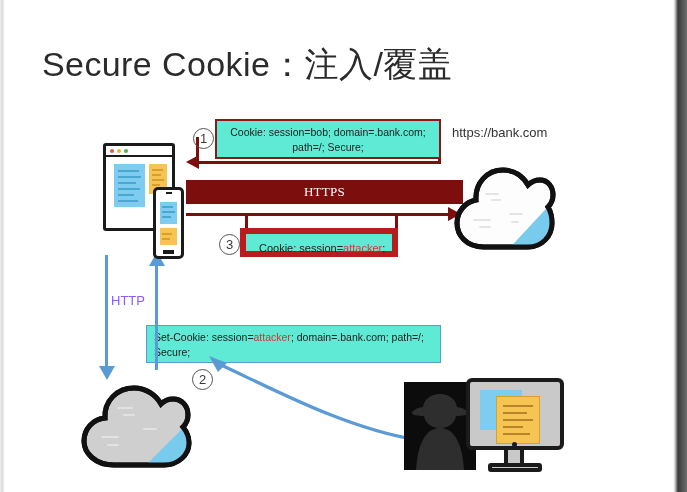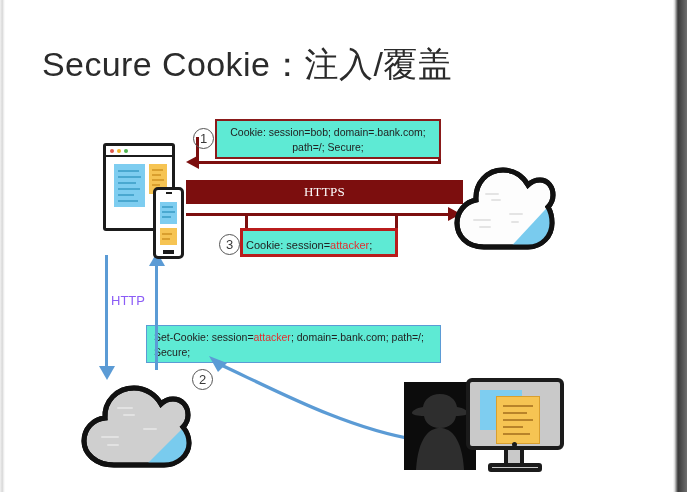--- a/index.html
+++ b/index.html
@@ -25,21 +25,21 @@
   .red-bot-head{position:absolute;left:448px;top:207px;width:0;height:0;border-top:7px solid transparent;border-bottom:7px solid transparent;border-left:13px solid #7c0e0e;}
   .red-stem-a{position:absolute;left:196px;top:137px;width:3px;height:26px;background:#7c0e0e;}
   .red-stem-b{position:absolute;left:438px;top:137px;width:3px;height:26px;background:#7c0e0e;}
   .red-stem-c{position:absolute;left:245px;top:216px;width:3px;height:16px;background:#7c0e0e;}
   .red-stem-d{position:absolute;left:395px;top:216px;width:3px;height:16px;background:#7c0e0e;}
 
   
   .box{position:absolute;background:#5eead4;box-sizing:border-box;}
   .box-1{left:215px;top:119px;width:226px;height:40px;border:2px solid #8a1a1a;padding:4px 6px;}
   .box-1 .t{font-size:10.5px;color:#222;text-align:center;line-height:15px;}
-  .box-3{left:240px;top:228px;width:158px;height:29px;border:3px solid #b91c1c;padding:5px 3px;}
+  .box-3{left:240px;top:228px;width:158px;height:29px;border:6px solid #b91c1c;padding:5px 13px;}
   .box-3 .t{font-size:11px;color:#222;line-height:18px;white-space:nowrap;}
   .box-2{left:146px;top:325px;width:295px;height:38px;border:1.5px solid #5b9bd5;padding:4px 7px;}
   .box-2 .t{font-size:10.5px;color:#222;line-height:15px;}
   .red-word{color:#e03030;}
 
   
   .circnum{position:absolute;font-size:13px;color:#3a3a3a;width:19px;height:19px;line-height:19px;text-align:center;border:1.2px solid #555;border-radius:50%;}
   .c1{left:193px;top:128px;}
   .c3{left:219px;top:234px;}
   .c2{left:192px;top:369px;}
@@ -198,20 +198,21 @@
       <g stroke="#e4e4e4" stroke-width="2" stroke-linecap="round">
         <line x1="34" y1="42" x2="46" y2="42"></line>
         <line x1="40" y1="48" x2="48" y2="48"></line>
         <line x1="22" y1="68" x2="38" y2="68"></line>
         <line x1="28" y1="75" x2="38" y2="75"></line>
         <line x1="58" y1="62" x2="70" y2="62"></line>
         <line x1="60" y1="70" x2="66" y2="70"></line>
       </g>
     </svg>
   </div>
+  <div class="lbl lbl-bank">https://bank.com</div>
 
   <div class="cloud-wrap cloud-gray">
     <svg width="124" height="86" viewBox="0 0 124 86">
       <defs>
         <clipPath id="cg">
           <path d="M36 80 C17 80 6 68 6 56 C6 44 15 34 27 33 C26 16 39 3 56 3 C68 3 78 10 83 19 C86 16 90 14 95 14 C104 14 110 21 110 30 C110 35 108 39 105 42 C109 47 111 53 111 58 C111 70 100 80 86 80 Z"></path>
         </clipPath>
       </defs>
       <path d="M36 80 C17 80 6 68 6 56 C6 44 15 34 27 33 C26 16 39 3 56 3 C68 3 78 10 83 19 C86 16 90 14 95 14 C104 14 110 21 110 30 C110 35 108 39 105 42 C109 47 111 53 111 58 C111 70 100 80 86 80 Z" fill="#cfcfcf" stroke="#111" stroke-width="5"></path>
       <g clip-path="url(#cg)">

